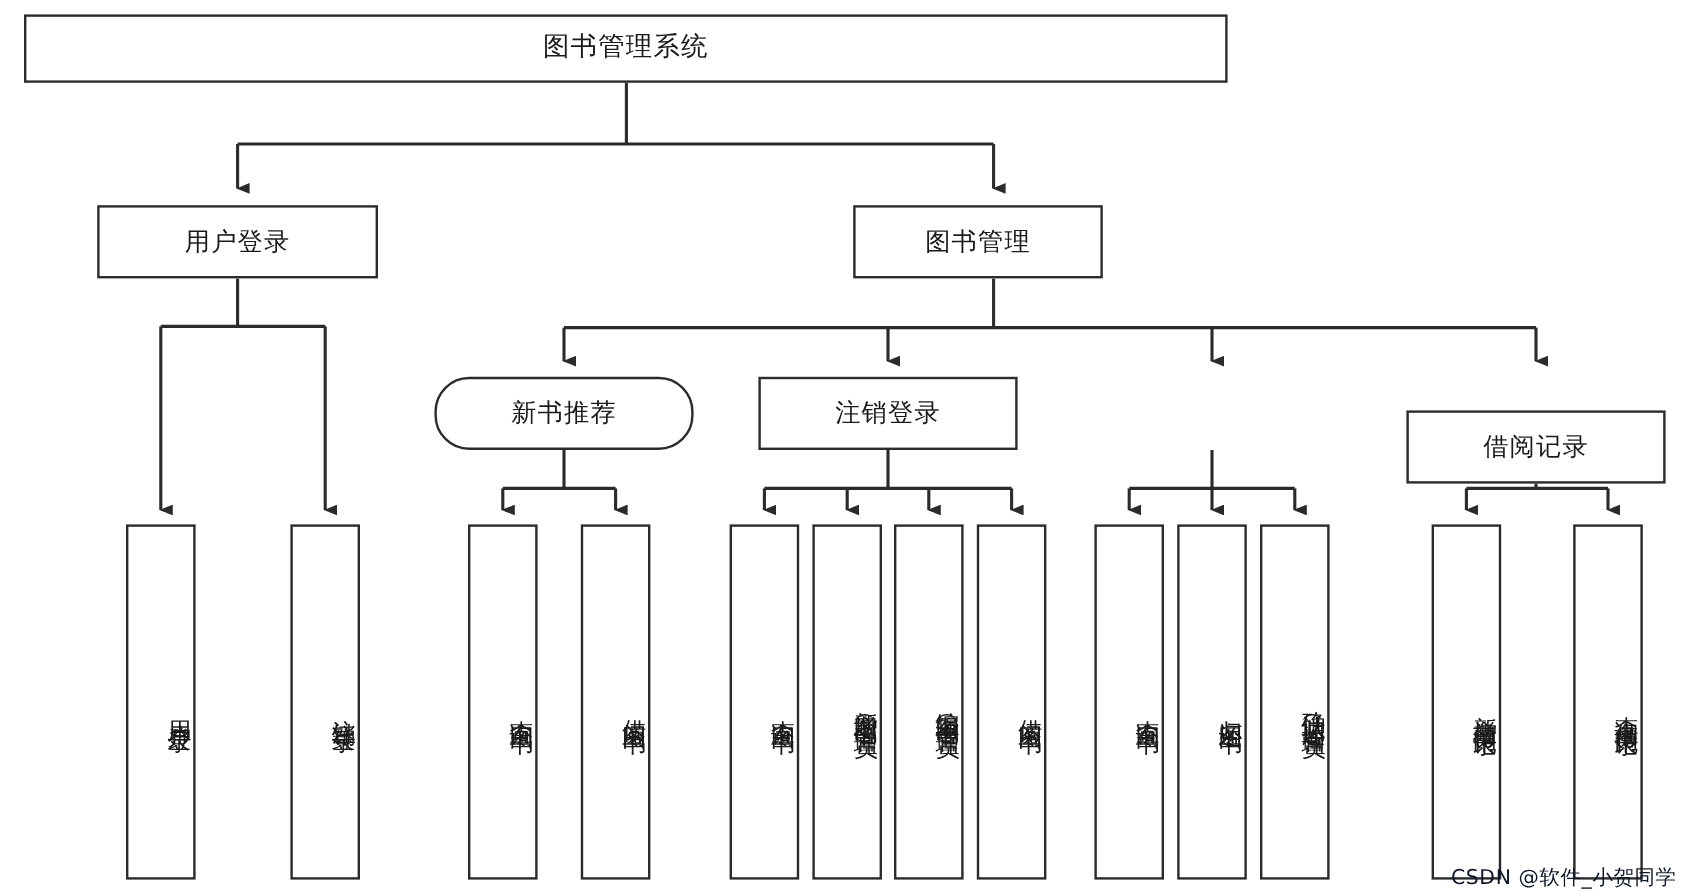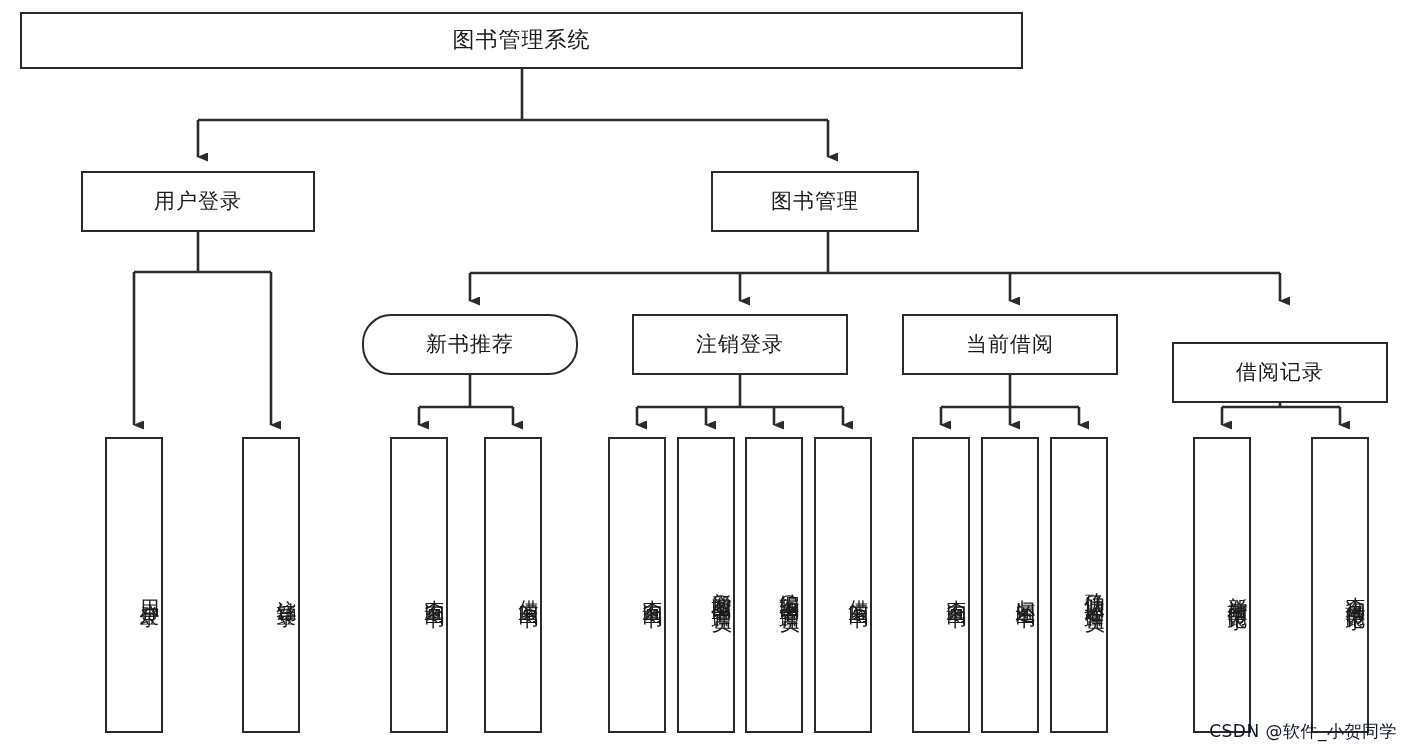--- a/index.html
+++ b/index.html
@@ -134,23 +134,20 @@
   <div class="node node-h" style="left:711px; top:171px; width:208px; height:61px;">
     <span>图书管理</span>
   </div>
 
   <div class="node node-h" style="left:362px; top:314px; width:216px; height:61px;border-radius:29px;">
     <span>新书推荐</span>
   </div>
   <div class="node node-h" style="left:632px; top:314px; width:216px; height:61px;">
     <span>注销登录</span>
   </div>
-  <div class="node node-h" style="left:902px; top:314px; width:216px; height:61px;">
-    <span>当前借阅</span>
-  </div>
   <div class="node node-h" style="left:1172px; top:314px; width:216px; height:61px;margin-top:28px;">
     <span>借阅记录</span>
   </div>
 
   <div class="node node-v" style="left:105px; top:437px; width:58px; height:296px;">
     <span class="vlabel">用户登录</span>
   </div>
   <div class="node node-v" style="left:242px; top:437px; width:58px; height:296px;">
     <span class="vlabel">注销登录</span>
   </div>

